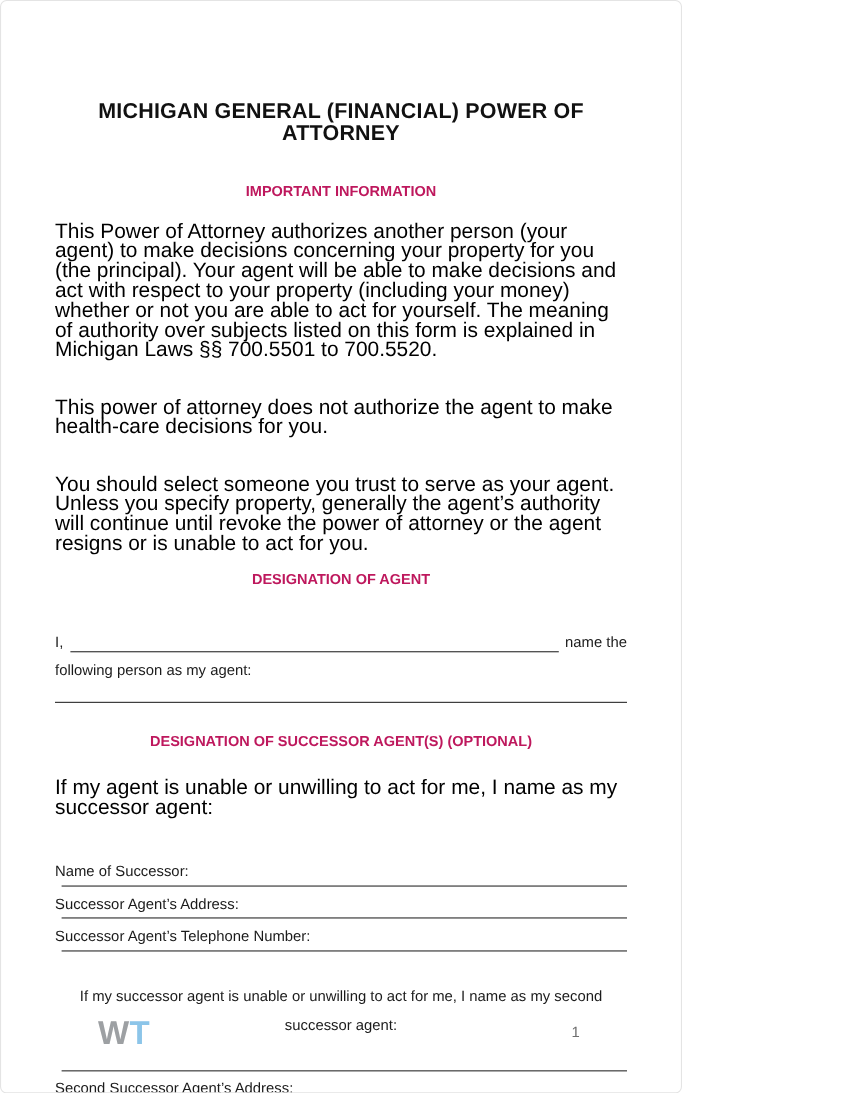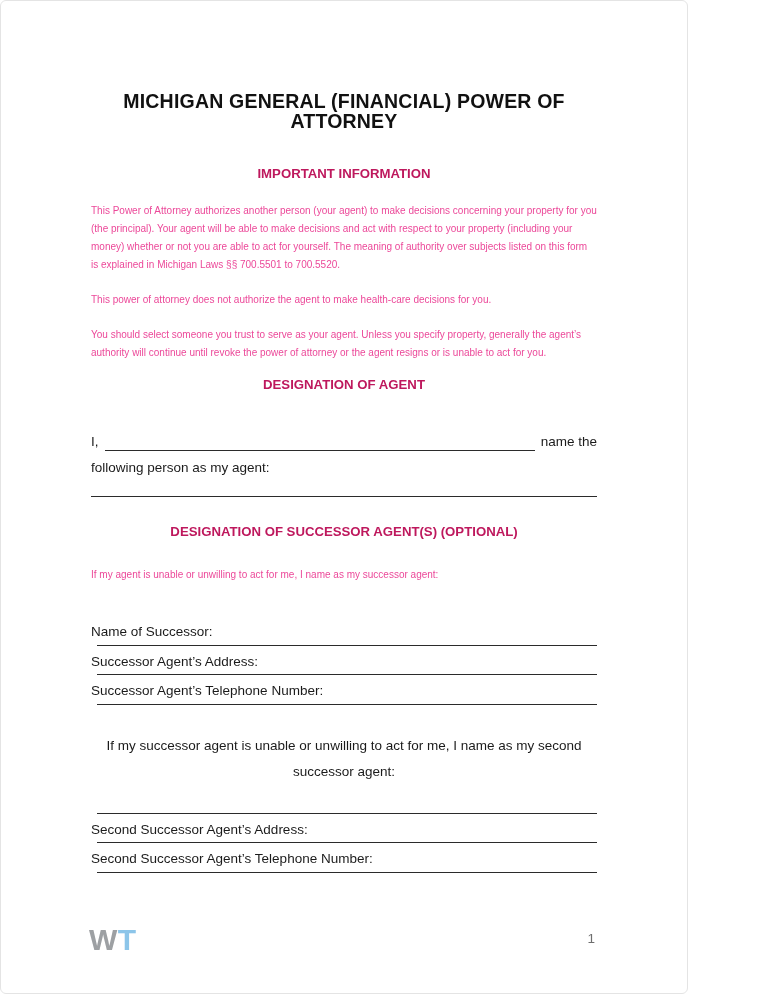--- a/index.html
+++ b/index.html
@@ -3,27 +3,27 @@
 <meta charset="utf-8">
 <style>
   html, body {
     margin: 0;
     padding: 0;
     background: #ffffff;
     font-family: "Liberation Sans", sans-serif;
   }
   .page {
     position: relative;
-    width: 688px;
+    width: 620px;
     height: 994px;
     box-sizing: border-box;
     background: #ffffff;
     border: 1px solid #e4e4e4;
     border-radius: 6px;
-    padding: 0 90px;
+    padding: 0 49px;
     overflow: hidden;
     color: #1b1b1b;
   }
   .doc-title {
     margin: 90px 0 0 0;
     text-align: center;
     font-size: 19.5px;
     font-weight: bold;
     letter-spacing: 0.2px;
     color: #111111;
@@ -34,25 +34,25 @@
     text-align: center;
     font-size: 13.2px;
     font-weight: bold;
     color: #be185d;
     line-height: 1.1;
   }
   .section-heading.agent-heading { margin-top: 16px; }
   .section-heading.successor-heading { margin-top: 28px; }
   .para {
     margin: 21px 0 0 0;
-    font-size: 10px;
+    font-size: 19px;
     line-height: 18px;
-    color: #ec4899;
+    color: #000000;
   }
-  .para + .para { margin-top: 17px; }
+  .para + .para { margin-top: 34px; }
   .spaced {
     font-size: 13.5px;
     line-height: 26px;
   }
   .fill-row {
     display: flex;
     align-items: stretch;
   }
   .fill-line {
     flex: 1 1 auto;

